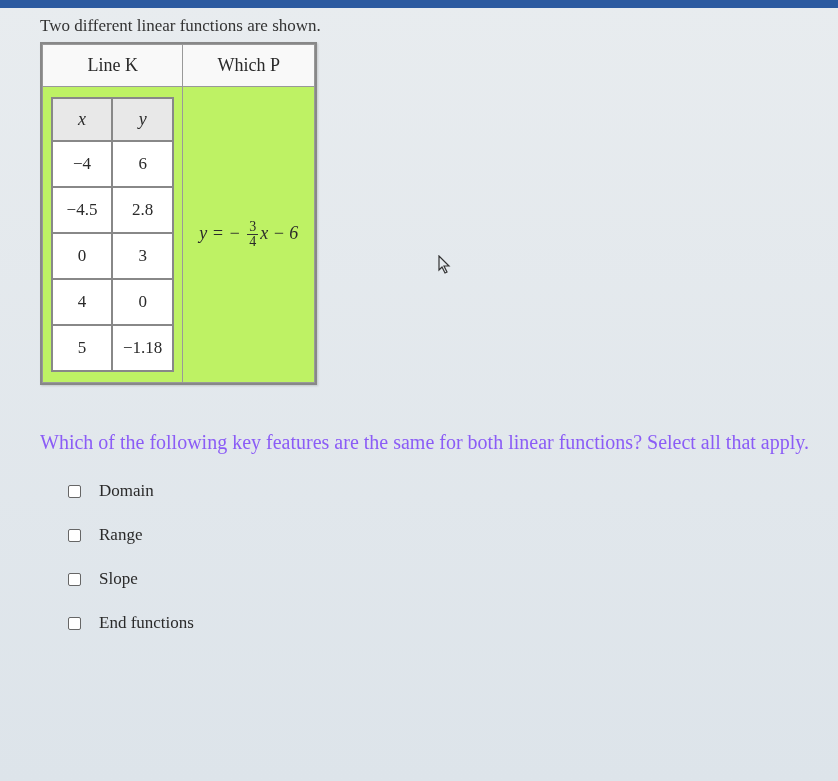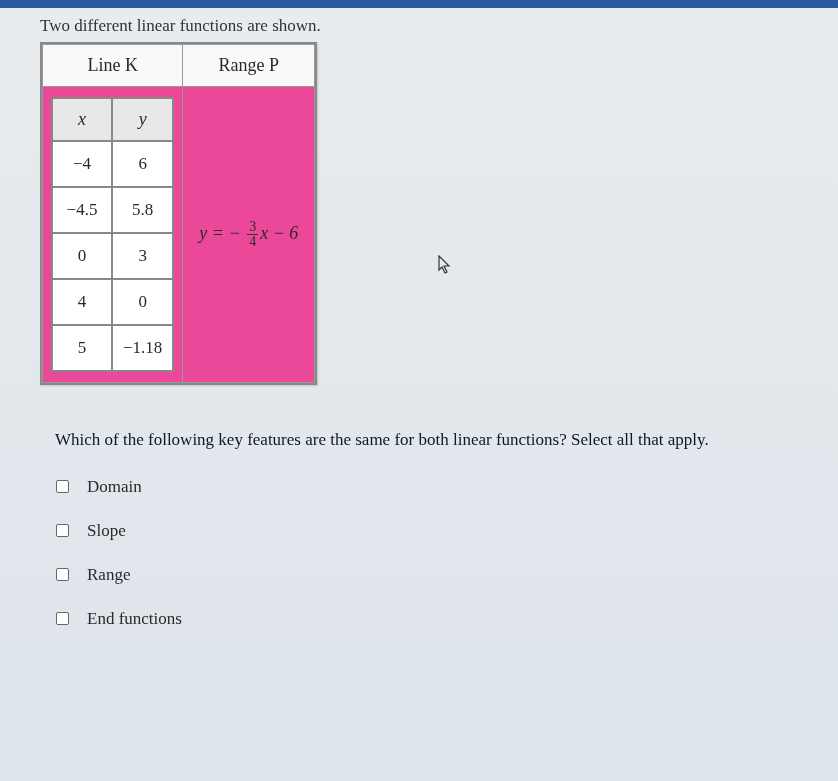--- a/index.html
+++ b/index.html
@@ -25,21 +25,21 @@
       padding: 8px 13px 0 40px;
     }
     .intro {
       font-size: 17px;
       margin-bottom: 6px;
       color: #333;
     }
     .table-wrap {
       display: inline-block;
       border: 2px solid #888;
-      background: #ec4899;
+      background: #bef264;
       box-shadow: 1px 1px 2px rgba(0,0,0,0.15);
     }
     .main-table {
       border-collapse: collapse;
     }
     .main-table th.top-header {
       border: 1px solid #999;
       background: #f9f9f9;
       font-weight: normal;
       font-size: 18px;
@@ -94,33 +94,32 @@
       display: block;
       border-bottom: 1px solid #333;
       padding: 0 2px;
     }
     .frac .den {
       display: block;
       padding: 0 2px;
     }
     .question {
       margin-top: 38px;
-      font-size: 17px;
-      color: #0f172a;
+      font-size: 20px;
+      color: #8b5cf6;
       line-height: 1.5;
-      margin-left: 15px;
     }
     .options {
       margin-top: 24px;
     }
     .option {
       display: flex;
       align-items: center;
       margin-bottom: 24px;
-      margin-left: 16px;
+      margin-left: 28px;
     }
     .checkbox {
       width: 13px;
       height: 13px;
       border: 1.5px solid #666;
       border-radius: 2px;
       background: #fff;
       margin-right: 18px;
       flex-shrink: 0;
     }
@@ -148,37 +147,37 @@
 
 <div class="content">
 
   <div class="intro">Two different linear functions are shown.</div>
 
   <div class="table-wrap">
     <table class="main-table">
       <tbody>
           <tr>
         <th class="top-header"><span>Line K</span></th>
-        <th class="top-header"><span>Range P</span></th>
+        <th class="top-header"><span>Which P</span></th>
       </tr>
       <tr>
         <td class="col-cell">
           <table class="inner-table">
             <tbody>
                   <tr>
               <th>x</th>
               <th>y</th>
             </tr>
             <tr>
               <td>−4</td>
               <td>6</td>
             </tr>
             <tr>
               <td>−4.5</td>
-              <td>5.8</td>
+              <td>2.8</td>
             </tr>
             <tr>
               <td>0</td>
               <td>3</td>
             </tr>
             <tr>
               <td>4</td>
               <td>0</td>
             </tr>
             <tr>
@@ -200,25 +199,25 @@
 
   <div class="question">Which of the following key features are the same for both linear functions? Select all that apply.</div>
 
   <div class="options">
     <div class="option">
       <span class="checkbox"></span>
       <span class="option-label">Domain</span>
     </div>
     <div class="option">
       <span class="checkbox"></span>
+      <span class="option-label">Range</span>
+    </div>
+    <div class="option">
+      <span class="checkbox"></span>
       <span class="option-label">Slope</span>
-    </div>
-    <div class="option">
-      <span class="checkbox"></span>
-      <span class="option-label">Range</span>
     </div>
     <div class="option">
       <span class="checkbox"></span>
       <span class="option-label">End functions</span>
     </div>
   </div>
 
 </div>
 
 <svg class="cursor" viewBox="0 0 14 20">

